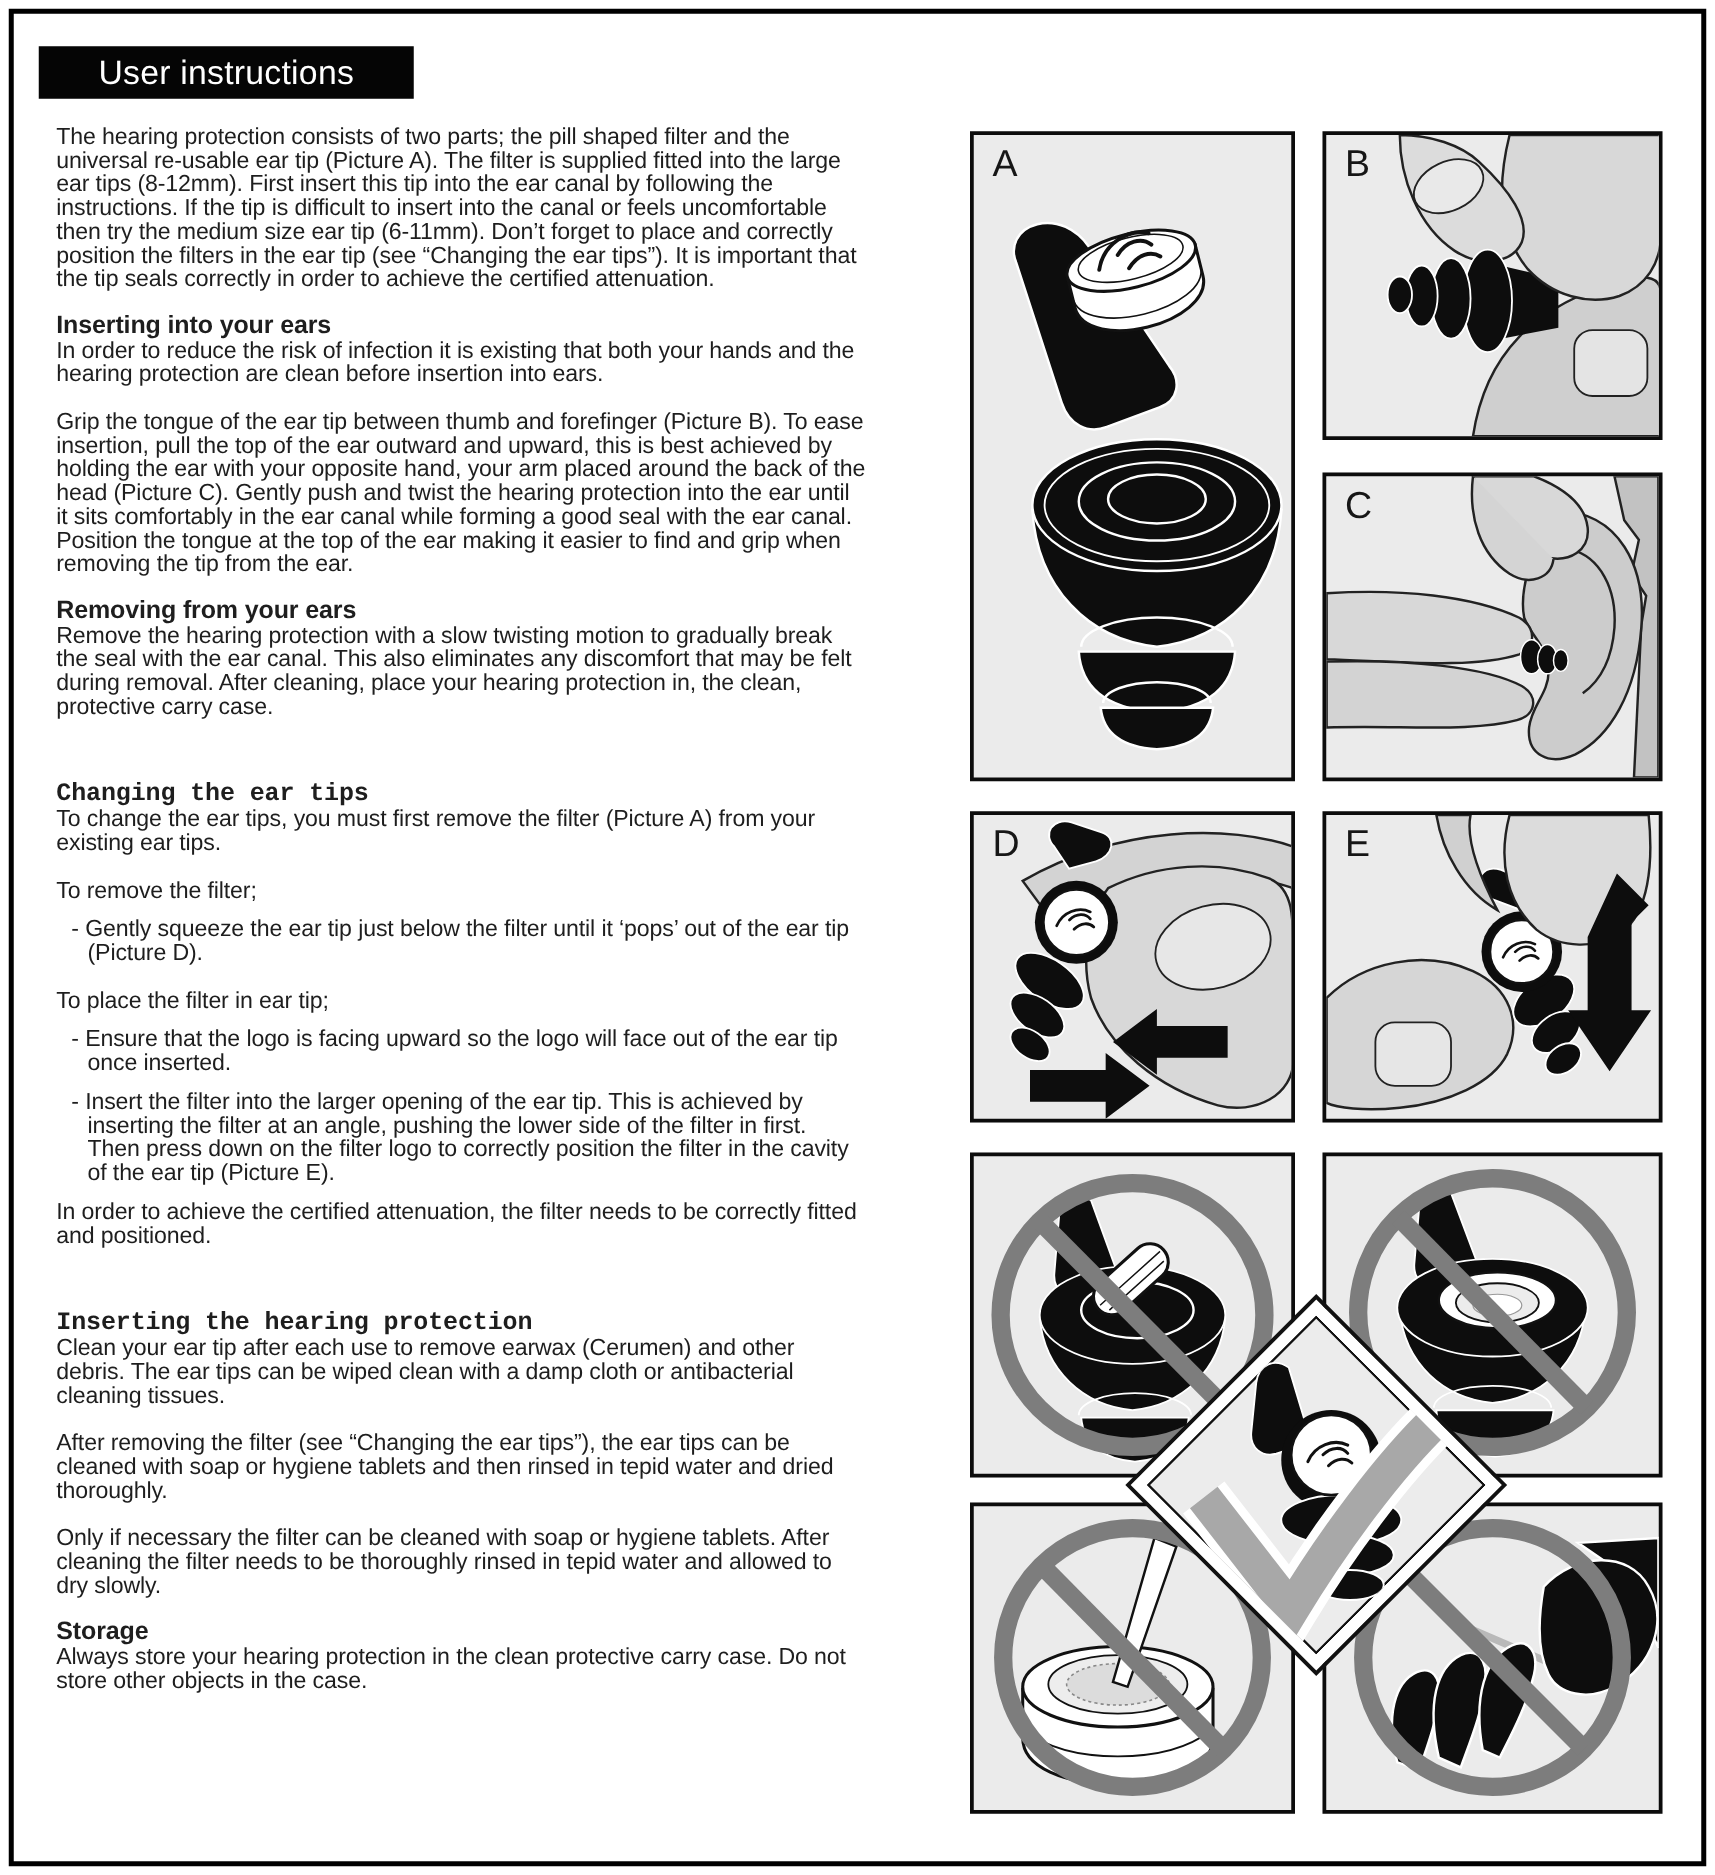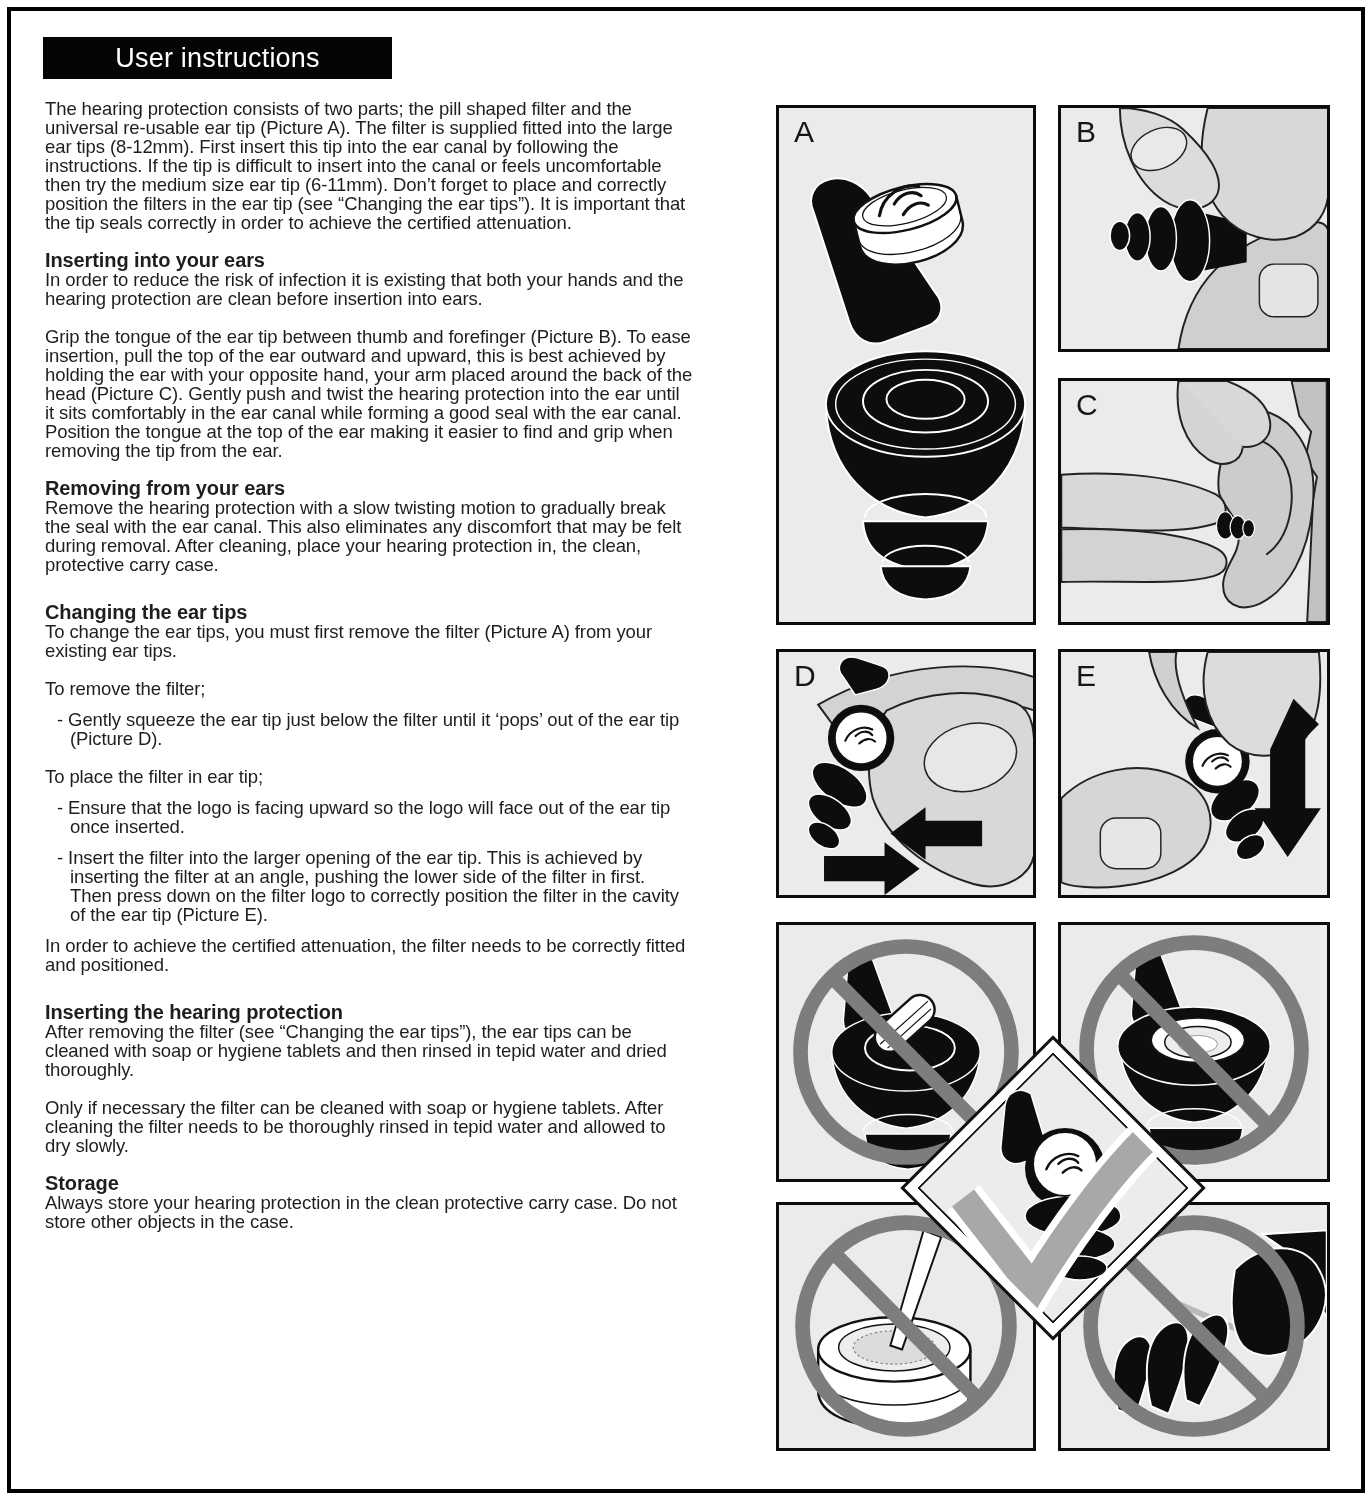--- a/index.html
+++ b/index.html
@@ -2,31 +2,31 @@
 <html><head>
 <meta charset="utf-8">
 <style>
   html,body{margin:0;padding:0;}
   body{
     width:1372px;height:1500px;position:relative;background:#ffffff;
     font-family:"Liberation Sans", sans-serif;color:#1e1e1e;overflow:hidden;
   }
   .frame{position:absolute;left:7px;top:7px;right:7px;bottom:7px;border:4px solid #000;pointer-events:none;}
   .title-bar{
-    position:absolute;left:43px;top:37px;width:349px;height:42px;background:#050505;
+    position:absolute;left:31px;top:37px;width:300px;height:42px;background:#050505;
     display:flex;align-items:center;justify-content:center;
   }
   .title-bar span{color:#fff;font-size:27px;letter-spacing:.2px;}
   .text-col{position:absolute;left:45px;top:99px;width:648px;font-size:18.5px;line-height:19px;letter-spacing:-0.1px;}
   .text-col .para{margin:0 0 19px 0;}
   .text-col .lead{margin:0;}
   .text-col .bullet{margin:12px;padding-left:13px;text-indent:-13px;}
   .text-col .bullet.gap{margin-bottom:19px;}
   .text-col h2{font-size:20px;line-height:19px;font-weight:700;margin:0;}
-  .text-col h2.big{margin-top:29px;}
+  .text-col h2.big{margin-top:52px;font-family:Liberation Mono, monospace;}
   .panel{position:absolute;background:#ebebeb;border:3px solid #0c0c0c;box-sizing:border-box;}
   .panel svg{position:absolute;left:0;top:0;width:100%;height:100%;display:block;}
   .fig-letter{position:absolute;left:15px;top:8px;font-size:30px;line-height:32px;color:#161616;font-weight:400;}
   .diamond{
     position:absolute;left:948px;top:1083px;width:192px;height:192px;
     background:#ececec;border:9px solid #ffffff;outline:3px solid #111;
     box-shadow:inset 0 0 0 2px #111;transform:rotate(45deg);overflow:hidden;z-index:5;
   }
   .diamond-inner{position:absolute;left:50%;top:50%;width:276px;height:276px;margin:-138px 0 0 -138px;transform:rotate(-45deg);}
   .diamond-inner svg{width:100%;height:100%;display:block;}
@@ -49,20 +49,21 @@
   <div class="para">Remove the hearing protection with a slow twisting motion to gradually break the seal with the ear canal. This also eliminates any discomfort that may be felt during removal. After cleaning, place your hearing protection in, the clean, protective carry case.</div>
   <h2 class="big">Changing the ear tips</h2>
   <div class="para">To change the ear tips, you must first remove the filter (Picture A) from your existing ear tips.</div>
   <div class="lead">To remove the filter;</div>
   <div class="bullet gap">- Gently squeeze the ear tip just below the filter until it ‘pops’ out of the ear tip (Picture D).</div>
   <div class="lead">To place the filter in ear tip;</div>
   <div class="bullet">- Ensure that the logo is facing upward so the logo will face out of the ear tip once inserted.</div>
   <div class="bullet">- Insert the filter into the larger opening of the ear tip. This is achieved by inserting the filter at an angle, pushing the lower side of the filter in first. Then press down on the filter logo to correctly position the filter in the cavity of the ear tip (Picture E).</div>
   <div class="para">In order to achieve the certified attenuation, the filter needs to be correctly fitted and positioned.</div>
   <h2 class="big">Inserting the hearing protection</h2>
+  <div class="para">Clean your ear tip after each use to remove earwax (Cerumen) and other debris. The ear tips can be wiped clean with a damp cloth or antibacterial cleaning tissues.</div>
   <div class="para">After removing the filter (see “Changing the ear tips”), the ear tips can be cleaned with soap or hygiene tablets and then rinsed in tepid water and dried thoroughly.</div>
   <div class="para">Only if necessary the filter can be cleaned with soap or hygiene tablets. After cleaning the filter needs to be thoroughly rinsed in tepid water and allowed to dry slowly.</div>
   <h2>Storage</h2>
   <div class="para">Always store your hearing protection in the clean protective carry case. Do not store other objects in the case.</div>
 </div>
 
 <section class="panel" style="left:776px;top:105px;width:260px;height:520px;">
   <svg viewBox="0 0 260 520">
     <g>
       <path d="M52,70 C36,74 29,88 35,102 L72,216 C78,234 93,242 109,236 L152,220 C168,214 170,198 160,186 L94,88 C84,74 68,66 52,70 Z" fill="#0d0d0d" stroke="#fff" stroke-width="2"></path>

